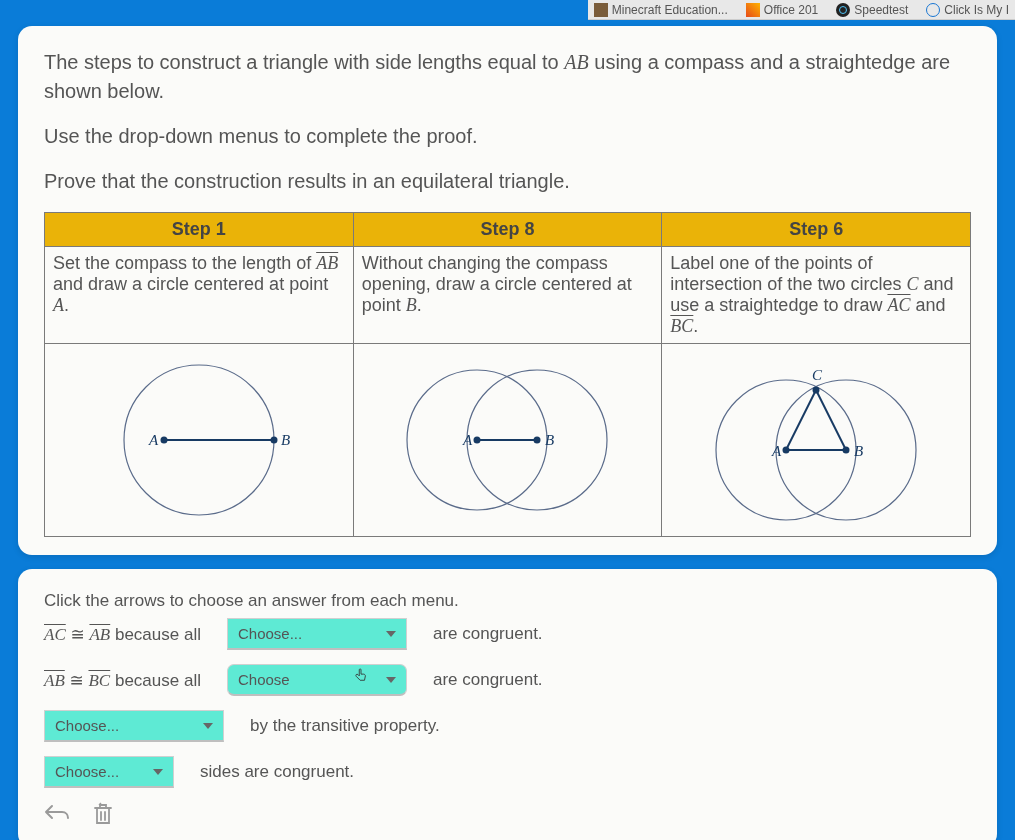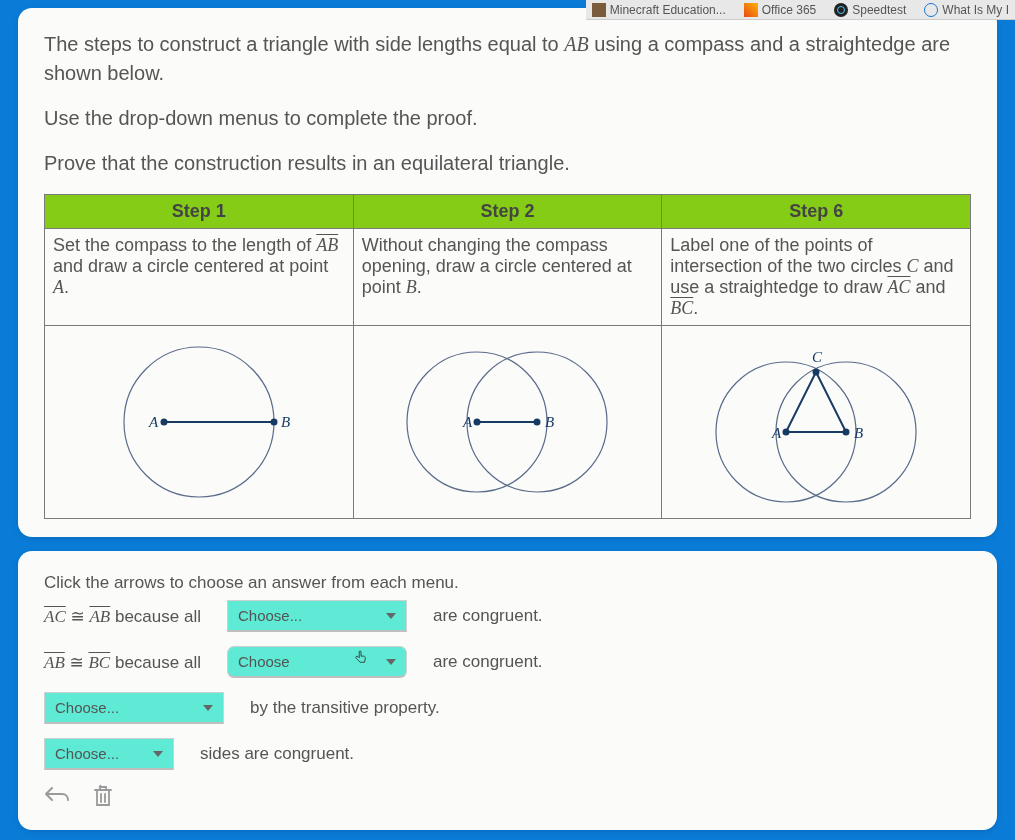--- a/index.html
+++ b/index.html
@@ -34,21 +34,21 @@
     box-shadow: 0 2px 6px rgba(0,0,0,0.12);
   }
   .intro p { font-size: 20px; line-height: 1.45; color: #555; margin-bottom: 16px; }
   .intro .mvar { font-family: "Times New Roman", serif; font-style: italic; }
   table.steps {
     width: 100%;
     border-collapse: collapse;
     margin-top: 6px;
   }
   table.steps th {
-    background: #84cc16;
+    background: #eab308;
     font-weight: 700;
     font-size: 18px;
     color: #444;
     padding: 6px 0;
     border: 1px solid #7a7a7a;
   }
   table.steps td {
     border: 1px solid #7a7a7a;
     vertical-align: top;
     padding: 6px 8px;
@@ -95,48 +95,48 @@
 </head>
 <body>
 
 <div class="bookmarks">
   <div class="bm-item">
     <span class="bm-icon" style="background:#7a5c3a"></span>
     <span>Minecraft Education...</span>
   </div>
   <div class="bm-item">
     <span class="bm-icon" style="background:linear-gradient(45deg,#e64a19,#ffb300)"></span>
-    <span>Office 365</span>
+    <span>Office 201</span>
   </div>
   <div class="bm-item">
     <span class="bm-icon" style="background:#222;border-radius:50%;position:relative">
       <span style="position:absolute;inset:3px;border:1px solid #4fc3f7;border-radius:50%"></span>
     </span>
     <span>Speedtest</span>
   </div>
   <div class="bm-item">
     <span class="bm-icon" style="border:1px solid #1976d2;border-radius:50%"></span>
-    <span>What Is My I</span>
+    <span>Click Is My I</span>
   </div>
 </div>
 
-<div class="card" style="margin-top:8px">
+<div class="card" style="margin-top:26px">
   <div class="intro">
     <p>
       <span>The steps to construct a triangle with side lengths equal to </span><span class="mvar">AB</span><span> using a compass and a straightedge are shown below.</span>
     </p>
     <p>Use the drop-down menus to complete the proof.</p>
     <p>Prove that the construction results in an equilateral triangle.</p>
   </div>
 
   <table class="steps">
     <tbody>
         <tr>
       <th>Step 1</th>
-      <th>Step 2</th>
+      <th>Step 8</th>
       <th>Step 6</th>
     </tr>
     <tr>
       <td>
         <span>Set the compass to the length of </span><span class="over">AB</span><span> and draw a circle centered at point </span><span class="mvar">A</span><span>.</span>
       </td>
       <td>
         <span>Without changing the compass opening, draw a circle centered at point </span><span class="mvar">B</span><span>.</span>
       </td>
       <td>

